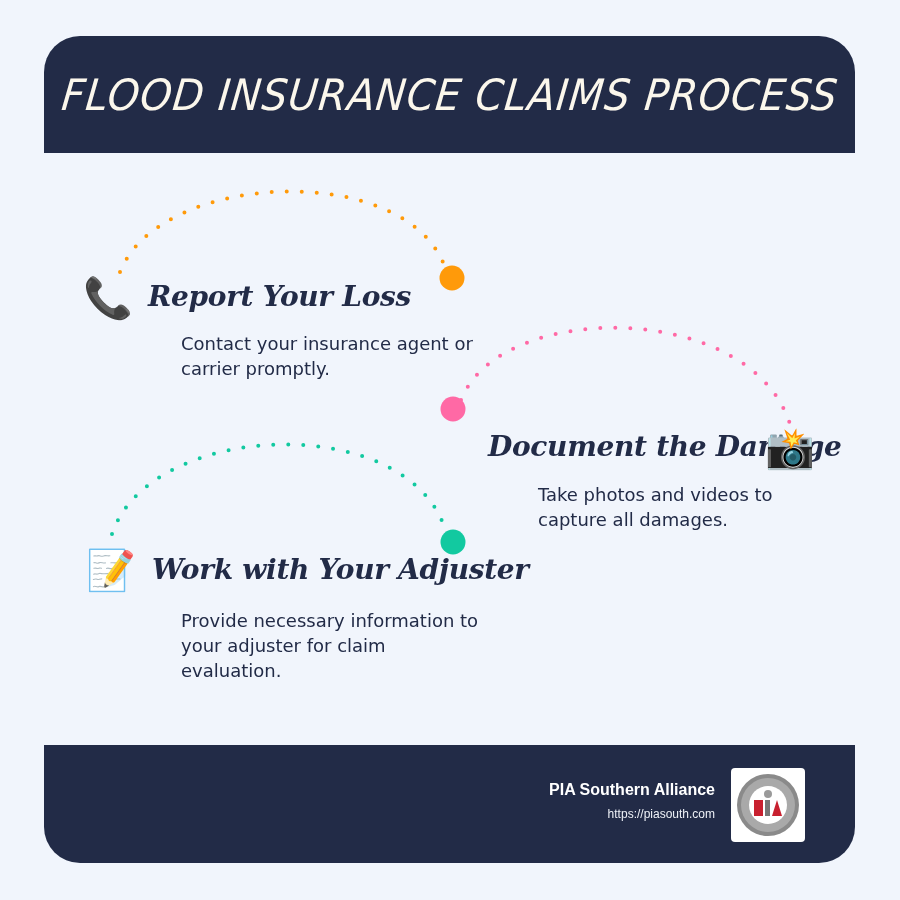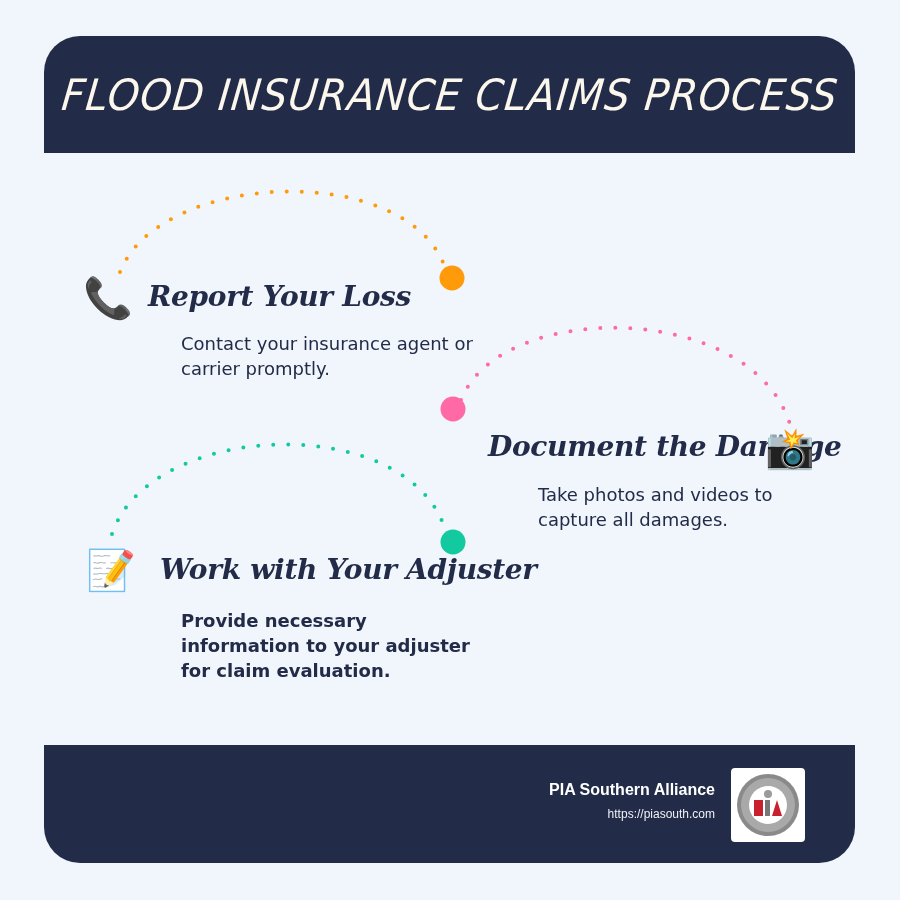--- a/index.html
+++ b/index.html
@@ -80,22 +80,22 @@
 </div>
 
 <div class="step">
   <div class="step-title" style="left:488px; top:430px;">Document the Damage</div>
   <span class="step-icon" style="left:765px; top:428px;">📸</span>
   <div class="step-desc" style="left:504px; top:482px;">Take photos and videos to capture all damages.</div>
 </div>
 
 <div class="step">
   <span class="step-icon" style="left:86px; top:550px;">📝</span>
-  <div class="step-title" style="left:160px; top:553px;">Work with Your Adjuster</div>
-  <div class="step-desc" style="left:147px; top:608px;font-weight:bold;">Provide necessary information to your adjuster for claim evaluation.</div>
+  <div class="step-title" style="left:152px; top:553px;">Work with Your Adjuster</div>
+  <div class="step-desc" style="left:147px; top:608px;">Provide necessary information to your adjuster for claim evaluation.</div>
 </div>
 
 <div class="footer">
   <div class="footer-text">
     <div class="footer-org">PIA Southern Alliance</div>
     <div class="footer-url">https://piasouth.com</div>
   </div>
   <div class="logo-box">
     <svg width="66" height="66" viewBox="0 0 66 66">
       <circle cx="33" cy="33" r="31" fill="#8a8a8a"></circle>

